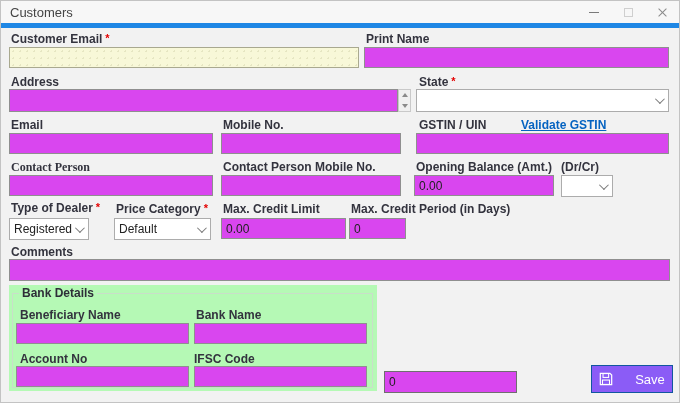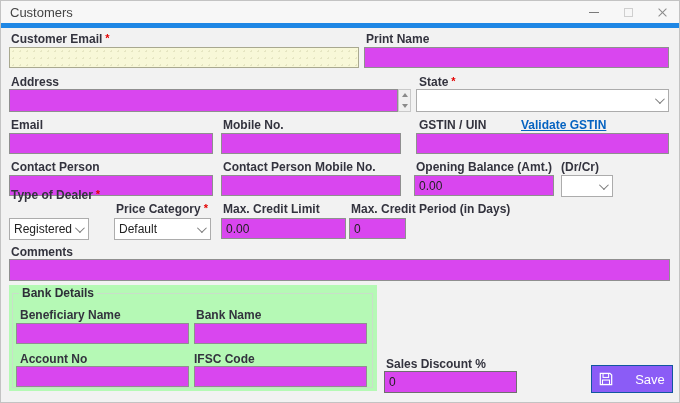--- a/index.html
+++ b/index.html
@@ -97,33 +97,33 @@
   </div>
 
   <div class="label" style="left:10px; top:117px;">Email</div>
   <input class="tb" style="left: 8px; top: 132px; width: 204px; height: 21px;" value="">
   <div class="label" style="left:222px; top:117px;">Mobile No.</div>
   <input class="tb" style="left: 220px; top: 132px; width: 180px; height: 21px;" value="">
   <div class="label" style="left:418px; top:117px;">GSTIN / UIN</div>
   <div class="link" style="left:520px; top:117px;">Validate GSTIN</div>
   <input class="tb" style="left: 415px; top: 132px; width: 253px; height: 21px;" value="">
 
-  <div class="label" style="left:10px; top:159px;">Contact Person</div>
+  <div class="label" style="left:10px; top:159px;font-family:Liberation Serif, serif;">Contact Person</div>
   <input class="tb" style="left: 8px; top: 174px; width: 204px; height: 21px;" value="">
   <div class="label" style="left:222px; top:159px;">Contact Person Mobile No.</div>
   <input class="tb" style="left: 220px; top: 174px; width: 180px; height: 21px;" value="">
   <div class="label" style="left:415px; top:159px;">Opening Balance (Amt.)</div>
   <input class="tb" style="left: 413px; top: 174px; width: 140px; height: 21px;" value="0.00">
   <div class="label" style="left:560px; top:159px;">(Dr/Cr)</div>
   <div class="combo" style="left:560px; top:174px; width:52px; height:22px;">
     <span></span>
     <span class="chev"></span>
   </div>
 
-  <div class="label" style="left:10px; top:187px;">
+  <div class="label" style="left:10px; top:200px;">
     <span>Type of Dealer</span><span class="req">*</span>
   </div>
   <div class="combo" style="left:8px; top:217px; width:80px; height:22px;">
     <span>Registered</span>
     <span class="chev"></span>
   </div>
   <div class="label" style="left:115px; top:201px;">
     <span>Price Category</span><span class="req">*</span>
   </div>
   <div class="combo" style="left:113px; top:217px; width:97px; height:22px;">
@@ -144,21 +144,20 @@
     <div class="bank-label" style="left:11px; top:23px;">Beneficiary Name</div>
     <div class="bank-label" style="left:187px; top:23px;">Bank Name</div>
     <input class="tb" style="left: 7px; top: 38px; width: 173px; height: 21px;" value="">
     <input class="tb" style="left: 185px; top: 38px; width: 173px; height: 21px;" value="">
     <div class="bank-label" style="left:11px; top:67px;">Account No</div>
     <div class="bank-label" style="left:185px; top:67px;">IFSC Code</div>
     <input class="tb" style="left: 7px; top: 81px; width: 173px; height: 21px;" value="">
     <input class="tb" style="left: 185px; top: 81px; width: 173px; height: 21px;" value="">
   </div>
 
-  <div class="label" style="left:385px; top:356px;">Sales Discount %</div>
   <input class="tb" style="left: 383px; top: 370px; width: 133px; height: 22px; border-color: rgb(111, 111, 111);" value="0">
 
   <button class="save-btn">
     <svg width="14" height="14" viewBox="0 0 16 16">
       <path d="M1.5 1.5h11l2 2v11h-13z" fill="none" stroke="#ffffff" stroke-width="1.4"></path>
       <rect x="4.6" y="1.8" width="6.4" height="4.4" fill="none" stroke="#ffffff" stroke-width="1.2"></rect>
       <rect x="4" y="9.2" width="8" height="5" fill="none" stroke="#ffffff" stroke-width="1.2"></rect>
     </svg>
     <span>Save</span>
   </button>

